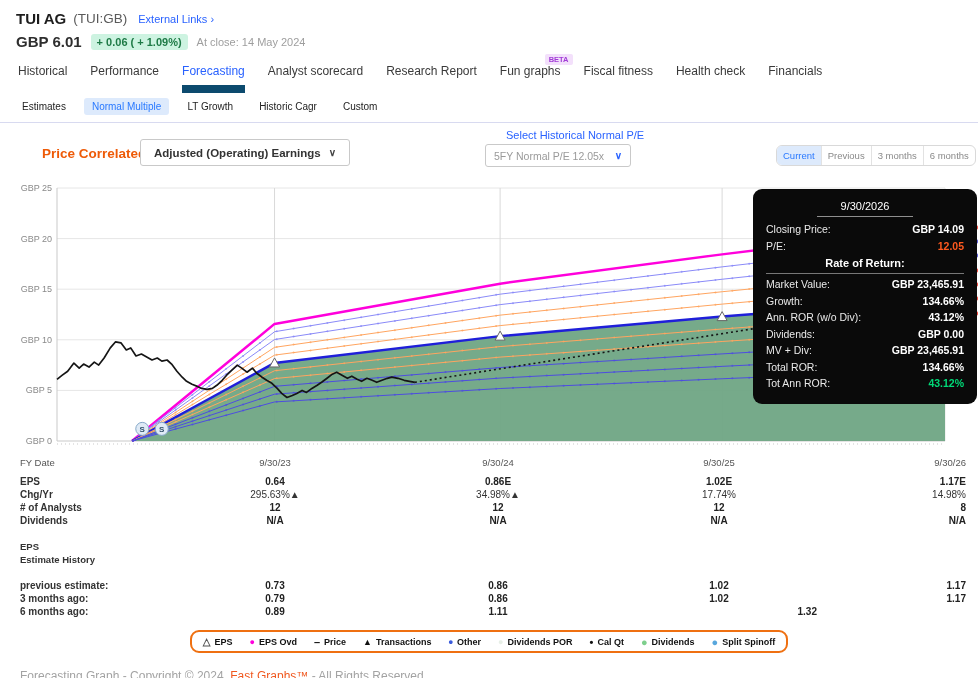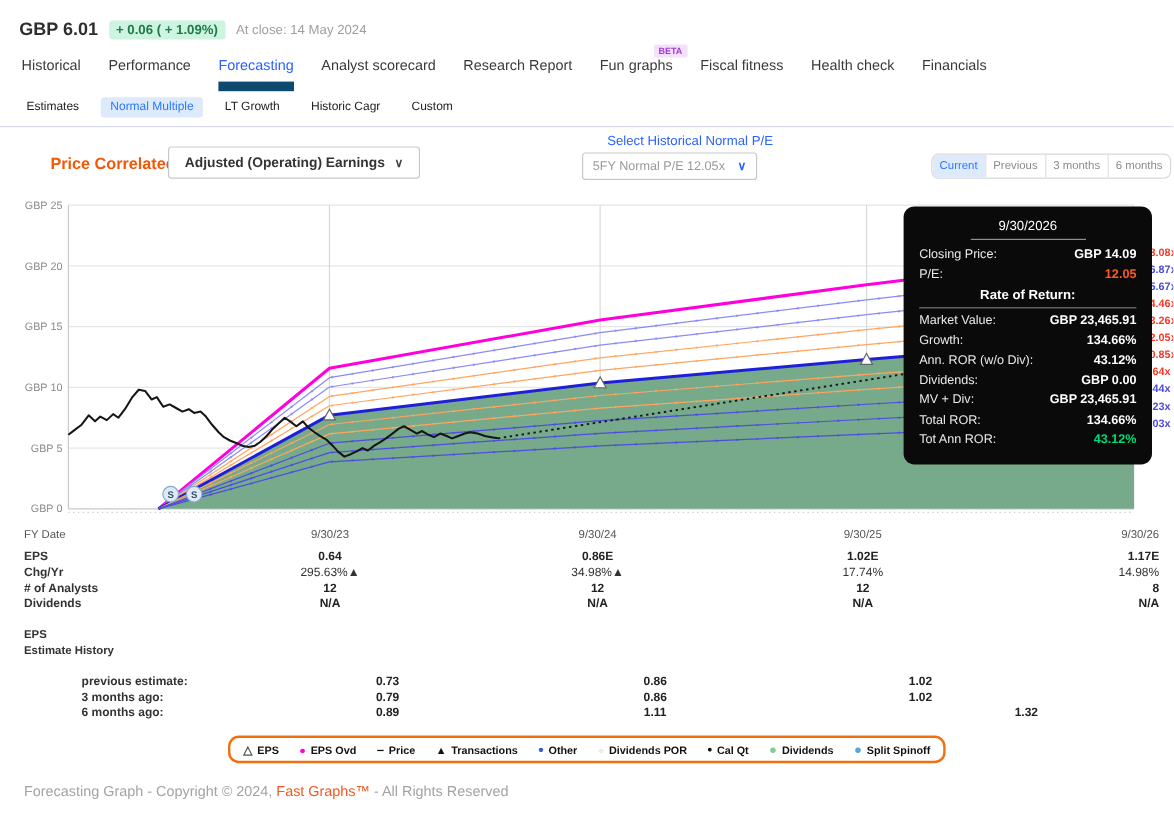--- a/index.html
+++ b/index.html
@@ -38,56 +38,64 @@
   .chev { font-size:10px; color:#444; }
   .chev-blue { color:#2962ff; font-weight:bold; }
   .range { position:absolute; left:776px; top:22px; display:flex; border:1px solid #d9d9d9; border-radius:6px; overflow:hidden; height:21px; background:#fff;}
   .range-btn { padding:0 6px; font-size:9.5px; color:#8a8a8a; display:flex; align-items:center; border-left:1px solid #e2e2e2; cursor:pointer; white-space:nowrap;}
   .range-btn:first-child { border-left:none; }
   .range-btn.active { background:#ddeafc; color:#2979ff; }
 
   
   .chart-wrap { position:relative; height:272px; }
   #chart-svg { display:block; }
-  .tt { position:absolute; left:753px; top:8px; width:207px; height:215px; background:#0a0a0a; border-radius:9px;
+  .tt { position:absolute; left:753px; top:8px; width:224px; height:215px; background:#0a0a0a; border-radius:9px;
         padding:8px 13px 8px; color:#fff; z-index:5; }
   .tt-date { text-align:center; font-size:11px; padding-bottom:4px; margin:3px auto 6px; border-bottom:1px solid #8f8f8f; width:96px; }
   .tt-row { display:flex; justify-content:space-between; font-size:10.5px; margin:4.5px 0; color:#e9e9e9; }
   .tt-v { font-weight:bold; color:#fff; }
   .tt-orange { color:#ff5a1f; }
   .tt-green { color:#00d977; }
   .tt-section { text-align:center; font-weight:bold; font-size:11px; margin-top:5px; }
   .tt-hr { border-top:1px solid #777; margin:4px 0 4px; }
 
   
   .grid-row { display:grid; grid-template-columns:163px 224px 222px 220px 149px; height:12px; line-height:12px; font-size:10px; margin-bottom:1px;}
   .grid-row .lbl { padding-left:20px; font-weight:bold; color:#333; }
   .grid-row .cell { text-align:center; font-weight:bold; color:#222; }
   .grid-row .cell:last-child { text-align:right; padding-right:12px; }
   .fy-date-row { color:#555; font-size:9.5px; margin-bottom:7px; }
   .fy-date-row .lbl { font-weight:normal; color:#555; }
   .fy-date-row .cell { font-weight:normal; color:#555; }
   .grid-row.reg .cell { font-weight:normal; color:#333; }
   #fy-table { margin-top:4px; }
   .est-header { margin:13px 0 0 20px; font-size:9.5px; font-weight:bold; color:#333; line-height:13px; }
-  #est-rows { margin-top:14px;margin-left:48px; }
+  #est-rows { margin-top:14px; }
 
   
   .legend-row { margin:12px auto 0; width:fit-content; border:2px solid #ef7011; border-radius:9px; padding:2px 11px;
                 display:flex; gap:17px; align-items:center; }
   .lg-item { display:flex; gap:4px; align-items:center; font-size:9px; font-weight:bold; color:#111; cursor:pointer; white-space:nowrap;}
 
   
   .footer { margin:16px 0 0 20px; font-size:12px; color:#a3a3a3; }
   .brand { color:#f0581f; }
 </style>
 </head>
 <body>
 
 <div class="header">
+  <div class="title-row">
+    <span class="title">TUI AG</span>
+    <span class="ticker">(TUI:GB)</span>
+    <span class="ext">
+      <span>External Links</span>
+      <span>›</span>
+    </span>
+  </div>
   <div class="price-row">
     <span class="price">GBP 6.01</span>
     <span class="badge">+ 0.06 ( + 1.09%)</span>
     <span class="atclose">At close: 14 May 2024</span>
   </div>
 </div>
 
 <div class="tabs" id="tabs">
     <div class="tab">Historical</div>
     <div class="tab">Performance</div>

